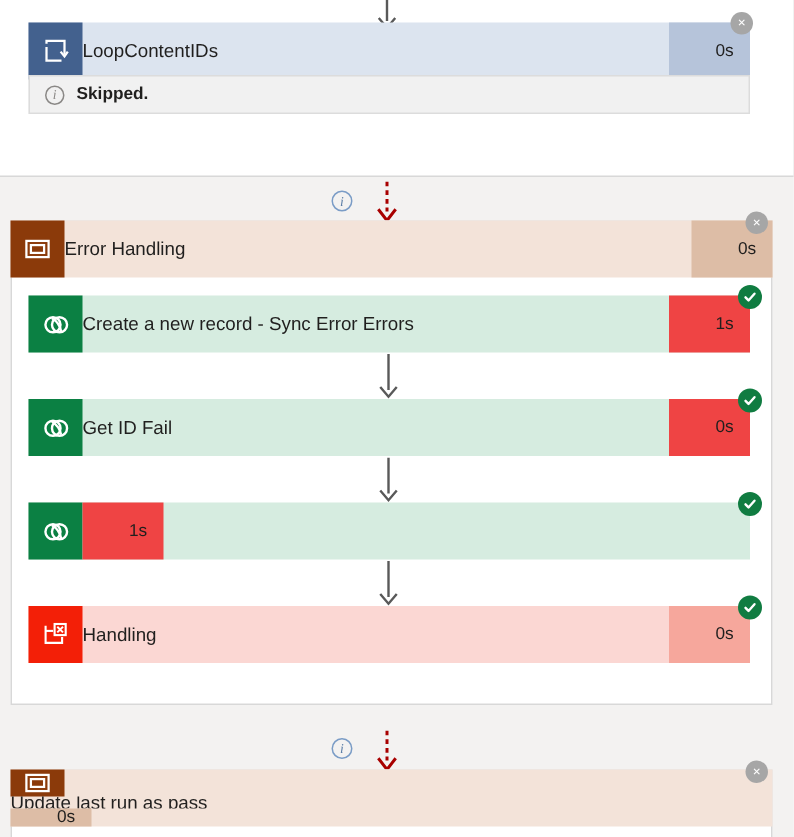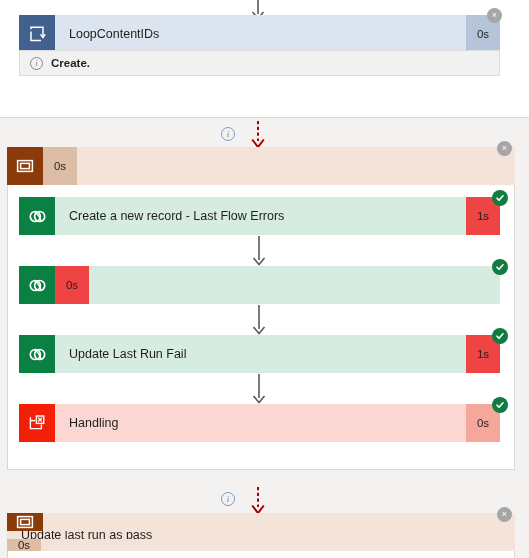--- a/index.html
+++ b/index.html
@@ -69,36 +69,36 @@
     min-width: 36px;
     display: flex;
     align-items: center;
     justify-content: center;
   }
 
   .card-title {
     flex: 1 1 auto;
     display: flex;
     align-items: center;
-    padding-left: 14px;
     font-size: 12.5px;
     color: #201f1e;
     white-space: nowrap;
     overflow: hidden;
     text-overflow: ellipsis;
   }
 
   .card-duration {
     width: 21px;
     min-width: 34px;
     display: flex;
     align-items: center;
     justify-content: center;
     font-size: 11.5px;
     color: #201f1e;
+    padding-left: 20px;
   }
 
   
   .v-loop .card-icon      { background: #43618e; }
   .v-loop                 { background: #dce4ef; }
   .v-loop .card-duration  { background: #b6c4da; }
 
   .v-scope .card-icon     { background: #8b3a0a; }
   .v-scope                { background: #f3e3d9; }
   .v-scope .card-duration { background: #ddbda6; }
@@ -222,54 +222,55 @@
         </svg>
       </span>
       <span class="card-title">LoopContentIDs</span>
       <span class="card-duration">0s</span>
     </div>
 
     <div class="badge-close" style="left:487px; top:9px;">×</div>
 
     <div class="status-strip" style="left:19px; top:51px; width:481px;">
       <span class="info-circle">i</span>
-      <span class="status-text">Create.</span>
+      <span class="status-text">Skipped.</span>
     </div>
   </div>
 
   <div class="conn-info" style="left:221px; top:127px;">i</div>
 
   <svg class="conn" style="left:249px; top:121px;" width="18" height="28" viewBox="0 0 18 28">
     <line x1="9" y1="0" x2="9" y2="20" stroke="#a80000" stroke-width="2" stroke-dasharray="3.2,2.6"></line>
     <path d="M3.2 18.5 L9 26 L14.8 18.5" fill="none" stroke="#a80000" stroke-width="2"></path>
   </svg>
 
   <div class="panel panel-scope">
 
     <div class="card v-scope" style="left:-1px; top:-1px; width:508px;">
       <span class="card-icon">
         <svg width="18" height="18" viewBox="0 0 18 18">
           <rect x="1.6" y="3.6" width="14.8" height="10.8" fill="none" stroke="#ffffff" stroke-width="1.5"></rect>
           <rect x="4.6" y="6.4" width="8.8" height="5.2" fill="none" stroke="#ffffff" stroke-width="1.5"></rect>
         </svg>
       </span>
+      <span class="card-title">Error Handling</span>
       <span class="card-duration">0s</span>
     </div>
 
     <div class="badge-close" style="left:489px; top:-7px;">×</div>
 
     <div class="card v-success" style="left:11px; top:49px; width:481px;">
       <span class="card-icon">
         <svg width="19" height="19" viewBox="0 0 20 20">
           <circle cx="7.7" cy="10" r="5.3" fill="none" stroke="#ffffff" stroke-width="1.7"></circle>
           <circle cx="12.3" cy="10" r="5.3" fill="none" stroke="#ffffff" stroke-width="1.7"></circle>
           <path d="M7 5.4 Q12.4 8.6 13.4 14.6" fill="none" stroke="#ffffff" stroke-width="1.7"></path>
         </svg>
       </span>
-      <span class="card-title">Create a new record - Last Flow Errors</span>
+      <span class="card-title">Create a new record - Sync Error Errors</span>
       <span class="card-duration">1s</span>
       <span class="badge-check">
         <svg width="10" height="10" viewBox="0 0 10 10">
           <path d="M2 5.2 L4 7.3 L8 2.8" fill="none" stroke="#ffffff" stroke-width="1.6" stroke-linecap="round" stroke-linejoin="round"></path>
         </svg>
       </span>
     </div>
 
     <svg class="conn" style="left:242px; top:88px;" width="18" height="30" viewBox="0 0 18 30">
       <line x1="9" y1="0" x2="9" y2="24" stroke="#595959" stroke-width="1.6"></line>
@@ -277,20 +278,21 @@
     </svg>
 
     <div class="card v-success" style="left:11px; top:118px; width:481px;">
       <span class="card-icon">
         <svg width="19" height="19" viewBox="0 0 20 20">
           <circle cx="7.7" cy="10" r="5.3" fill="none" stroke="#ffffff" stroke-width="1.7"></circle>
           <circle cx="12.3" cy="10" r="5.3" fill="none" stroke="#ffffff" stroke-width="1.7"></circle>
           <path d="M7 5.4 Q12.4 8.6 13.4 14.6" fill="none" stroke="#ffffff" stroke-width="1.7"></path>
         </svg>
       </span>
+      <span class="card-title">Get ID Fail</span>
       <span class="card-duration">0s</span>
       <span class="badge-check">
         <svg width="10" height="10" viewBox="0 0 10 10">
           <path d="M2 5.2 L4 7.3 L8 2.8" fill="none" stroke="#ffffff" stroke-width="1.6" stroke-linecap="round" stroke-linejoin="round"></path>
         </svg>
       </span>
     </div>
 
     <svg class="conn" style="left:242px; top:157px;" width="18" height="30" viewBox="0 0 18 30">
       <line x1="9" y1="0" x2="9" y2="24" stroke="#595959" stroke-width="1.6"></line>
@@ -298,21 +300,20 @@
     </svg>
 
     <div class="card v-success" style="left:11px; top:187px; width:481px;">
       <span class="card-icon">
         <svg width="19" height="19" viewBox="0 0 20 20">
           <circle cx="7.7" cy="10" r="5.3" fill="none" stroke="#ffffff" stroke-width="1.7"></circle>
           <circle cx="12.3" cy="10" r="5.3" fill="none" stroke="#ffffff" stroke-width="1.7"></circle>
           <path d="M7 5.4 Q12.4 8.6 13.4 14.6" fill="none" stroke="#ffffff" stroke-width="1.7"></path>
         </svg>
       </span>
-      <span class="card-title">Update Last Run Fail</span>
       <span class="card-duration">1s</span>
       <span class="badge-check">
         <svg width="10" height="10" viewBox="0 0 10 10">
           <path d="M2 5.2 L4 7.3 L8 2.8" fill="none" stroke="#ffffff" stroke-width="1.6" stroke-linecap="round" stroke-linejoin="round"></path>
         </svg>
       </span>
     </div>
 
     <svg class="conn" style="left:242px; top:226px;" width="18" height="30" viewBox="0 0 18 30">
       <line x1="9" y1="0" x2="9" y2="24" stroke="#595959" stroke-width="1.6"></line>

